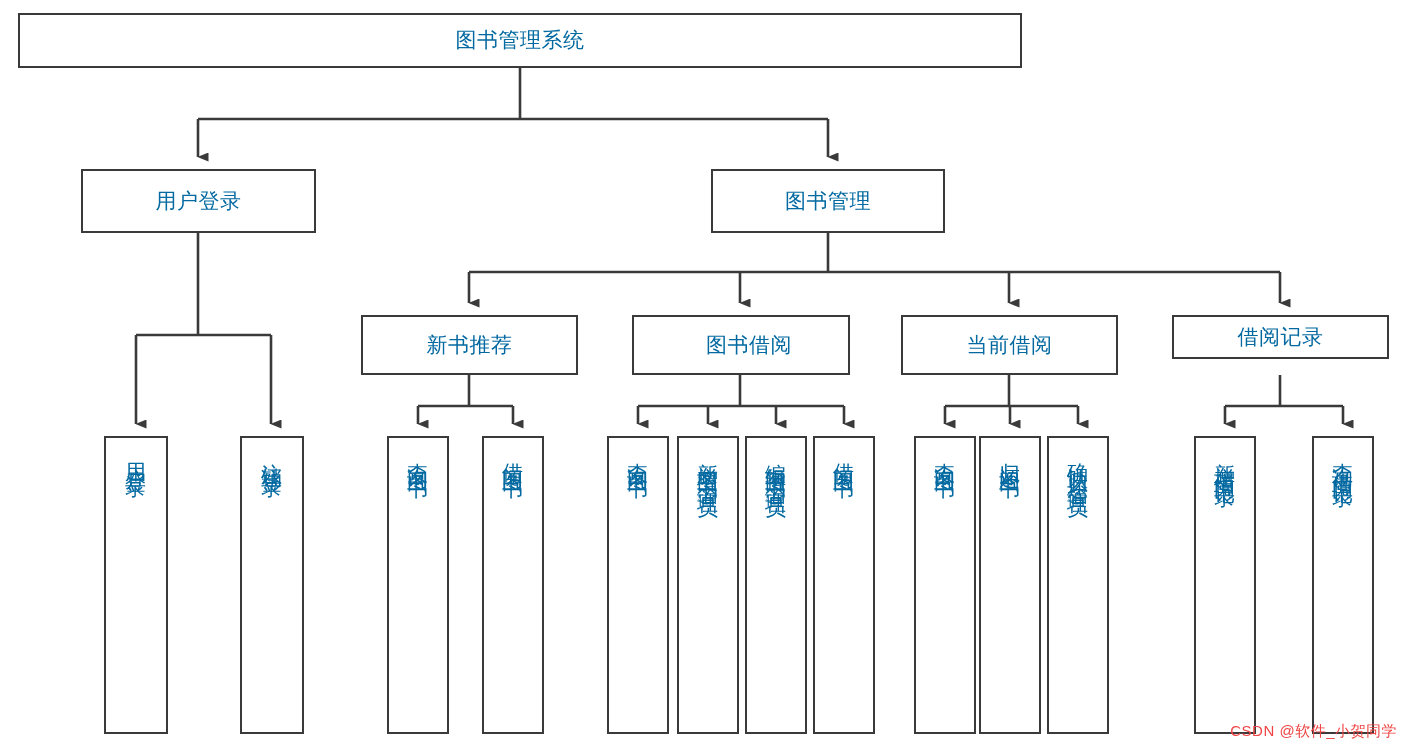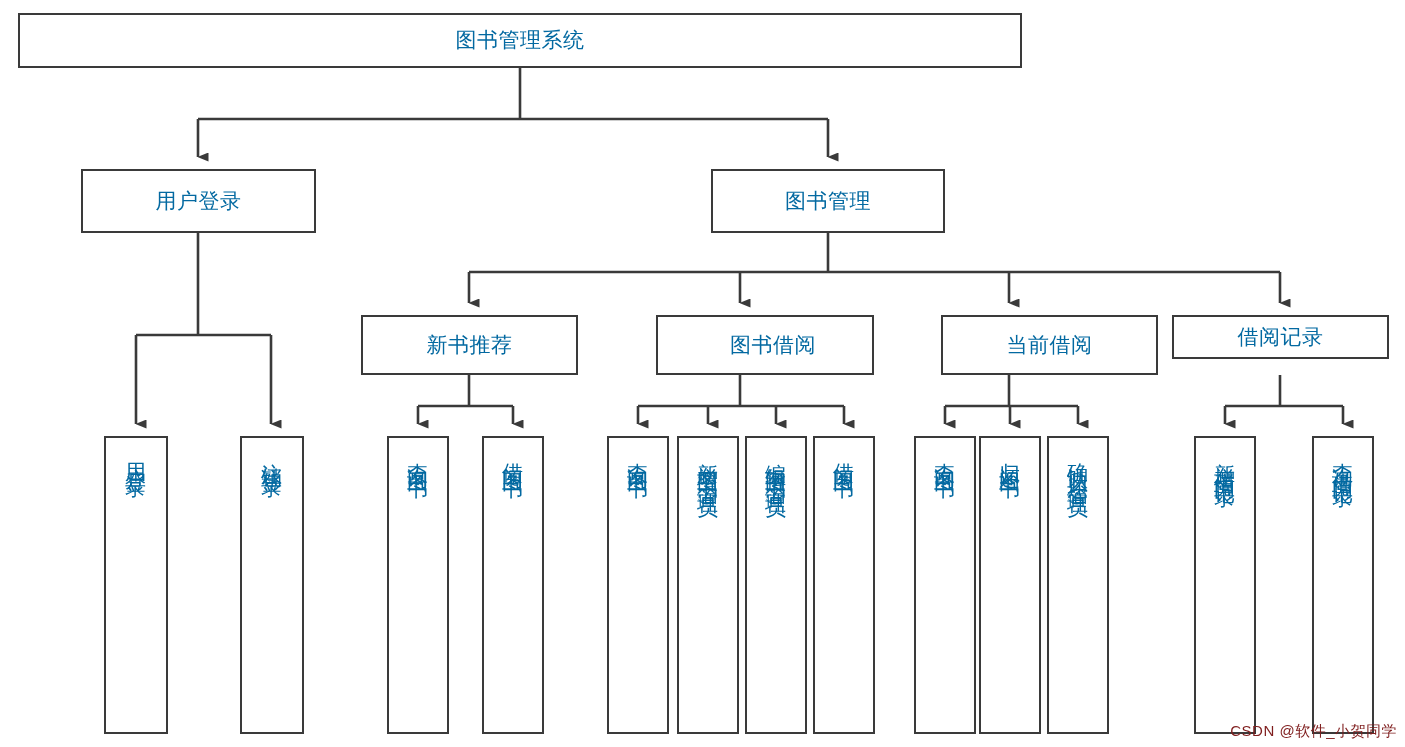--- a/index.html
+++ b/index.html
@@ -53,21 +53,21 @@
     font-size: 21px;
     letter-spacing: 5px;
     line-height: 1;
     white-space: normal;
   }
   .watermark {
     position: absolute;
     right: 8px;
     bottom: 6px;
     font-size: 15px;
-    color: #7f1d1d;
+    color: #ef4444;
     white-space: nowrap;
     letter-spacing: 0.5px;
   }
 </style>
 </head>
 <body>
 
 <div id="diagram-root">
 
   <svg class="canvas" viewBox="0 0 1405 747">
@@ -130,24 +130,24 @@
   <div class="node-box" style="left:81px; top:169px; width:235px; height:64px;">
     <span class="node-label">用户登录</span>
   </div>
   <div class="node-box" style="left:711px; top:169px; width:234px; height:64px;">
     <span class="node-label">图书管理</span>
   </div>
 
   <div class="node-box" style="left:361px; top:315px; width:217px; height:60px;">
     <span class="node-label">新书推荐</span>
   </div>
-  <div class="node-box" style="left:656px; top:315px; width:218px; height:60px;padding-left:16px;">
+  <div class="node-box" style="left:632px; top:315px; width:218px; height:60px;padding-left:16px;">
     <span class="node-label">图书借阅</span>
   </div>
-  <div class="node-box" style="left:901px; top:315px; width:217px; height:60px;margin-left:40px;">
+  <div class="node-box" style="left:901px; top:315px; width:217px; height:60px;">
     <span class="node-label">当前借阅</span>
   </div>
   <div class="node-box" style="left:1172px; top:315px; width:217px; height:44px;">
     <span class="node-label">借阅记录</span>
   </div>
 
   <div class="node-box vertical" style="left:104px; top:436px; width:64px; height:298px;">
     <span class="node-label">用户登录</span>
   </div>
   <div class="node-box vertical" style="left:240px; top:436px; width:64px; height:298px;">

